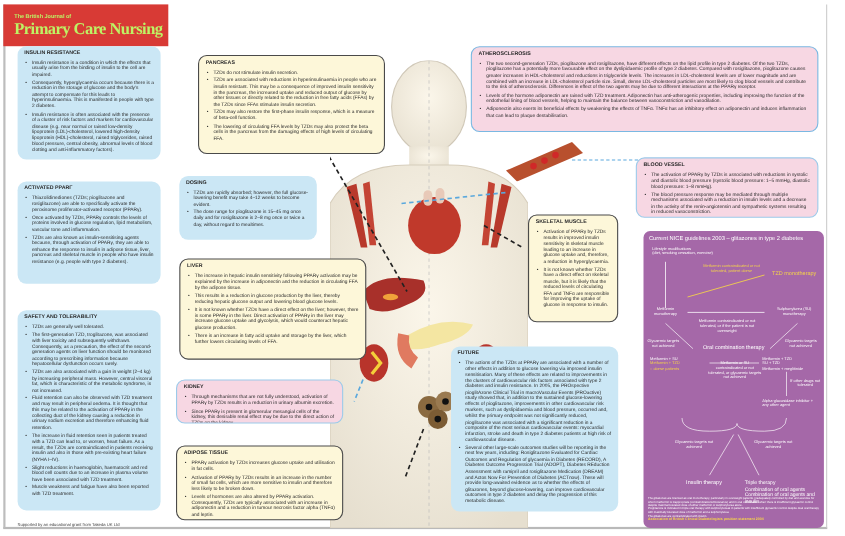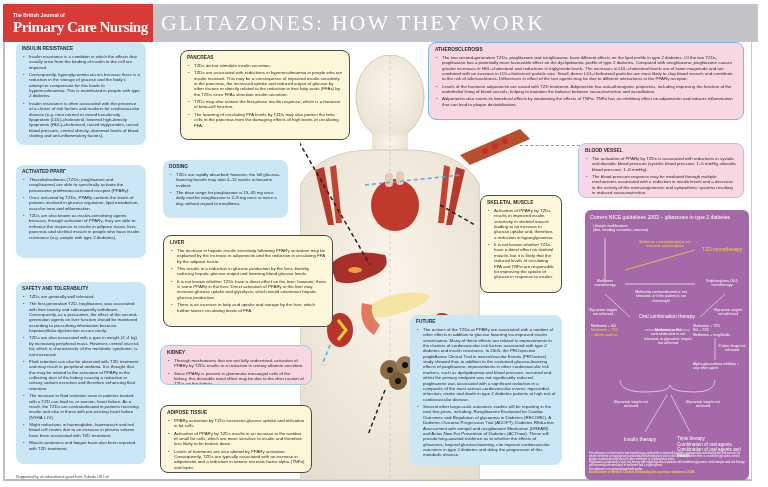--- a/index.html
+++ b/index.html
@@ -2,21 +2,21 @@
 <html><head>
 <meta charset="utf-8">
 <style>
   * { box-sizing: border-box; margin: 0; padding: 0; }
   html, body { width: 768px; height: 487px; overflow: hidden; background: #ffffff; }
   body { font-family: "Liberation Sans", sans-serif; color: #222; position: relative; }
 
   .page { position: absolute; left: 3px; top: 4px; width: 749px; height: 477px; background: #fff; border-right: 1px solid #ccc; border-bottom: 2px solid #b9b9b9; border-left: 2px solid #bdbdbd; }
 
   .header { position: absolute; left: 3px; top: 4px; width: 755px; height: 38px; }
-  .brand { position: absolute; left: 0; top: 0; width: 150px; height: 38px; background: #d83a35; color: #ffffff; padding: 8px 0 0 10px; }
+  .brand { position: absolute; left: 0; top: 0; width: 150px; height: 38px; background: #d83a35; color: #bef264; padding: 8px 0 0 10px; }
   .brand .small { font-size: 5px; font-weight: bold; display: block; }
   .brand .big { font-family: "Liberation Serif", serif; font-size: 15px; font-weight: bold; display: block; letter-spacing: -0.5px; margin-top: 1px; }
   .titlebar { position: absolute; left: 150px; top: 0; width: 605px; height: 38px; background: #c3c3c8; }
   .titlebar h1 { font-family: "Liberation Serif", serif; font-weight: normal; color: #fff; font-size: 22px; letter-spacing: 2px; padding: 6px 0 0 8px; }
 
   .box { position: absolute; border-radius: 8px; padding: 4px 6px; font-size: 4.4px; line-height: 1.22; color: #2a2a2a; overflow: hidden; }
   .box h2 { font-size: 4.8px; font-weight: bold; margin-bottom: 2px; text-transform: uppercase; }
   .box ul { list-style: none; }
   .box li { position: relative; padding-left: 7px; margin-bottom: 2px; }
   .box li::before { content: "\2022"; position: absolute; left: 1px; top: 0; }
@@ -37,23 +37,20 @@
 </style>
 </head>
 <body>
 
 <div class="page"></div>
 
 <div class="header">
   <div class="brand">
     <span class="small">The British Journal of</span>
     <span class="big">Primary Care Nursing</span>
-  </div>
-  <div class="titlebar">
-    <h1>GLITAZONES: HOW THEY WORK</h1>
   </div>
 </div>
 
 <svg class="body-fig" viewBox="0 0 180 425">
   <defs>
     <radialGradient id="skin" cx="50%" cy="40%" r="70%">
       <stop offset="0%" stop-color="#fbf6ea"></stop>
       <stop offset="100%" stop-color="#e6dfcf"></stop>
     </radialGradient>
   </defs>

